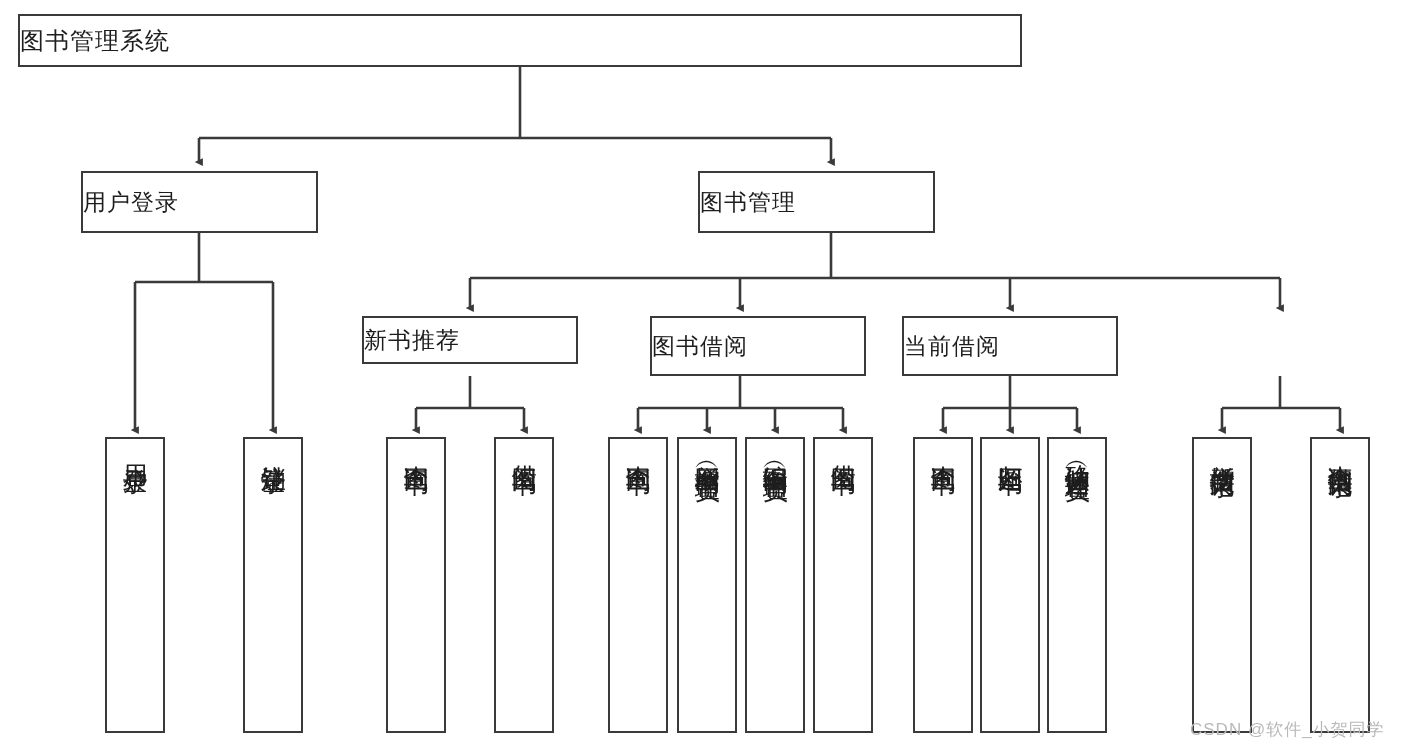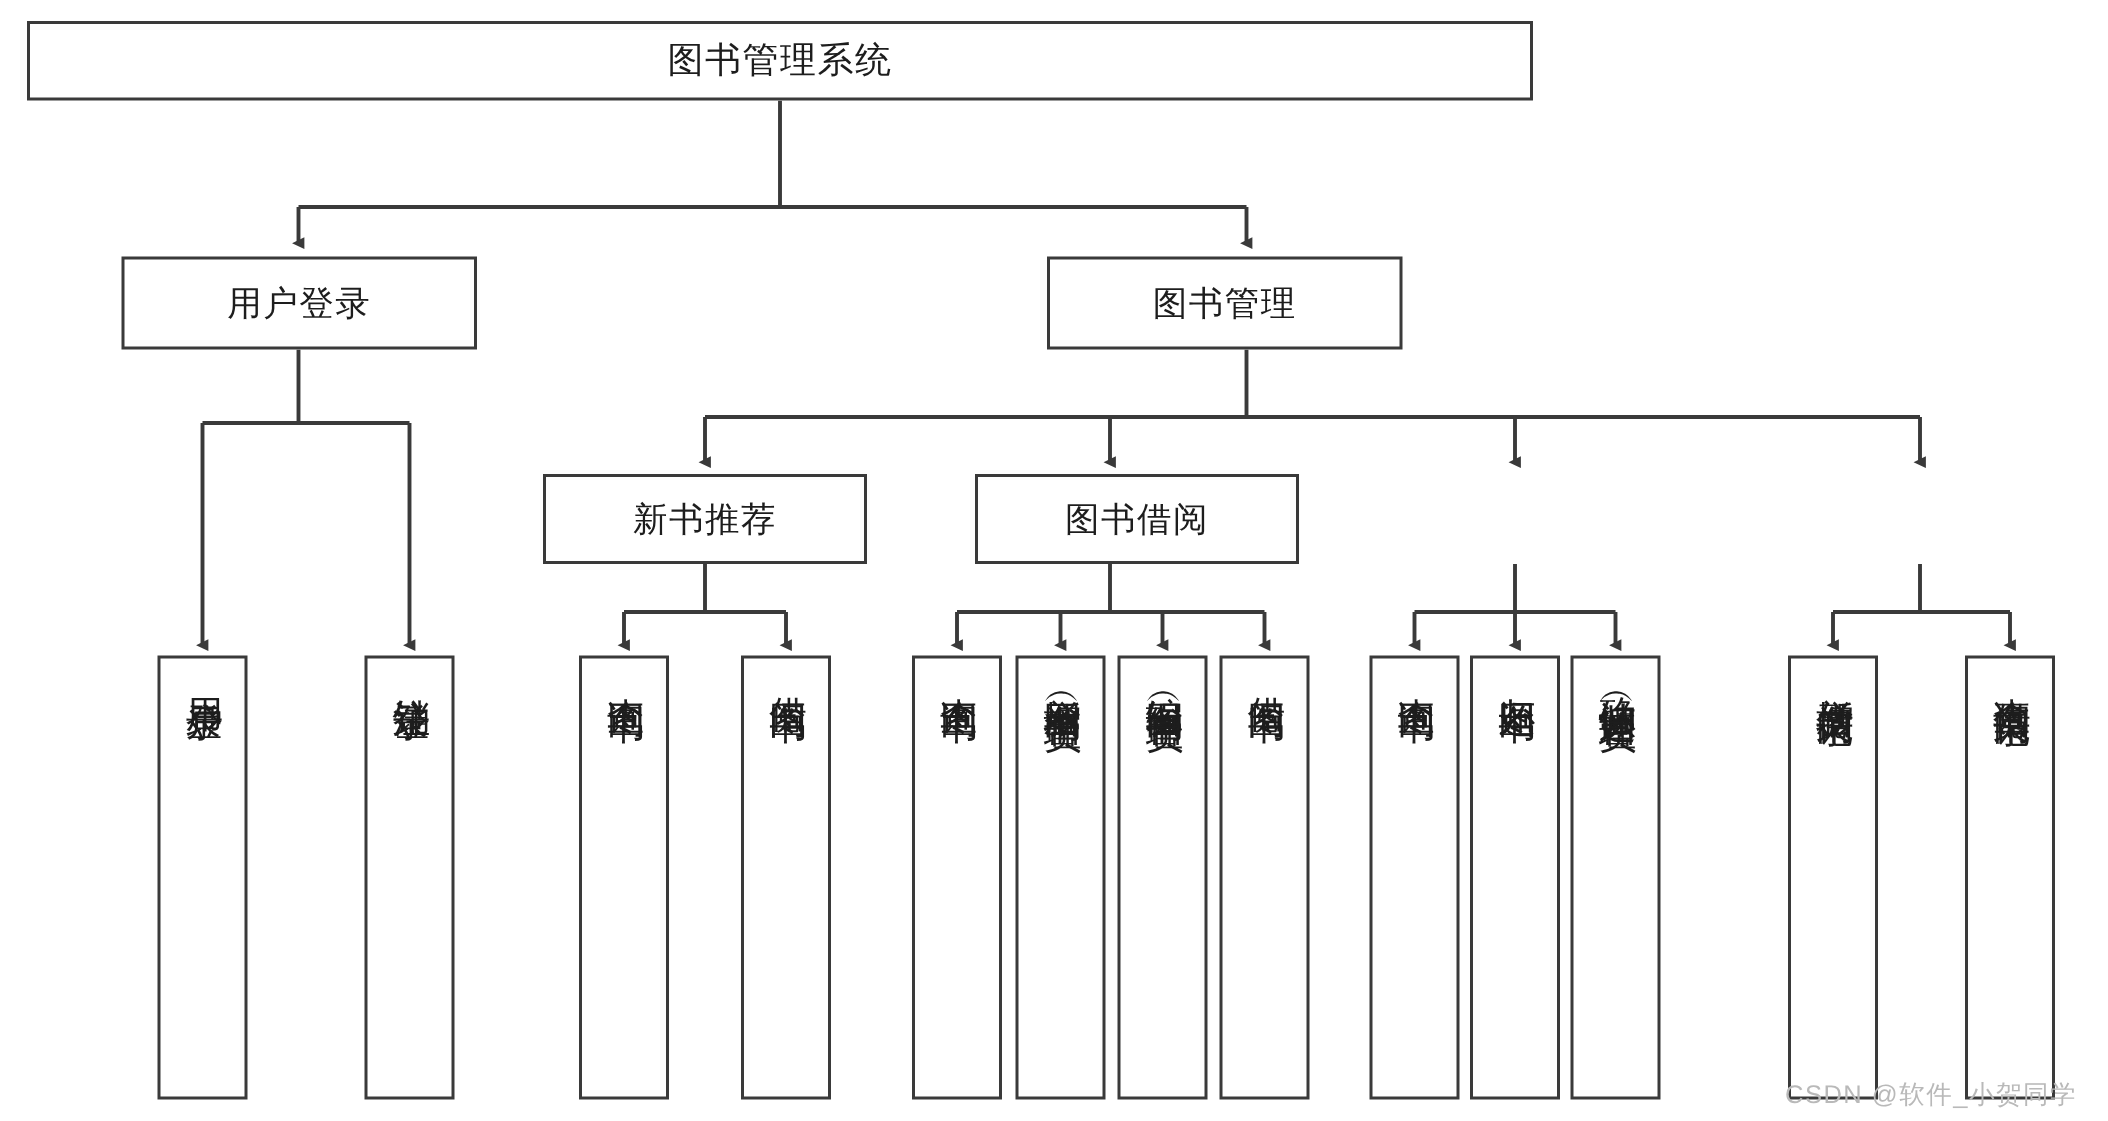--- a/index.html
+++ b/index.html
@@ -20,21 +20,21 @@
     width:1405px; height:747px;
     pointer-events:none;
   }
   .node{
     position:absolute;
     box-sizing:border-box;
     background:#ffffff;
     border:2px solid #3a3a3a;
     display:flex;
     align-items:center;
-    justify-content:center;
+    justify-content:flex-start;
     color:#1d1d1d;
   }
   
   .node.h{
     font-size:23px;
     letter-spacing:1px;
     line-height:1;
   }
   .node.root{
     font-size:24px;
@@ -122,25 +122,28 @@
     <span>图书管理系统</span>
   </div>
 
   <div class="node h" style="left:81px; top:171px; width:237px; height:62px;">
     <span>用户登录</span>
   </div>
   <div class="node h" style="left:698px; top:171px; width:237px; height:62px;">
     <span>图书管理</span>
   </div>
 
-  <div class="node h" style="left:362px; top:316px; width:216px; height:60px;">
+  <div class="node h" style="left:362px; top:316px; width:216px; height:48px;">
     <span>新书推荐</span>
   </div>
   <div class="node h" style="left:632px; top:316px; width:216px; height:60px;margin-left:18px;">
     <span>图书借阅</span>
+  </div>
+  <div class="node h" style="left:902px; top:316px; width:216px; height:60px;">
+    <span>当前借阅</span>
   </div>
 
   <div class="node v" style="left:105px; top:437px; width:60px; height:296px;">
     <span class="vtext">用户登录</span>
   </div>
   <div class="node v" style="left:243px; top:437px; width:60px; height:296px;">
     <span class="vtext">注销登录</span>
   </div>
 
   <div class="node v" style="left:386px; top:437px; width:60px; height:296px;">

